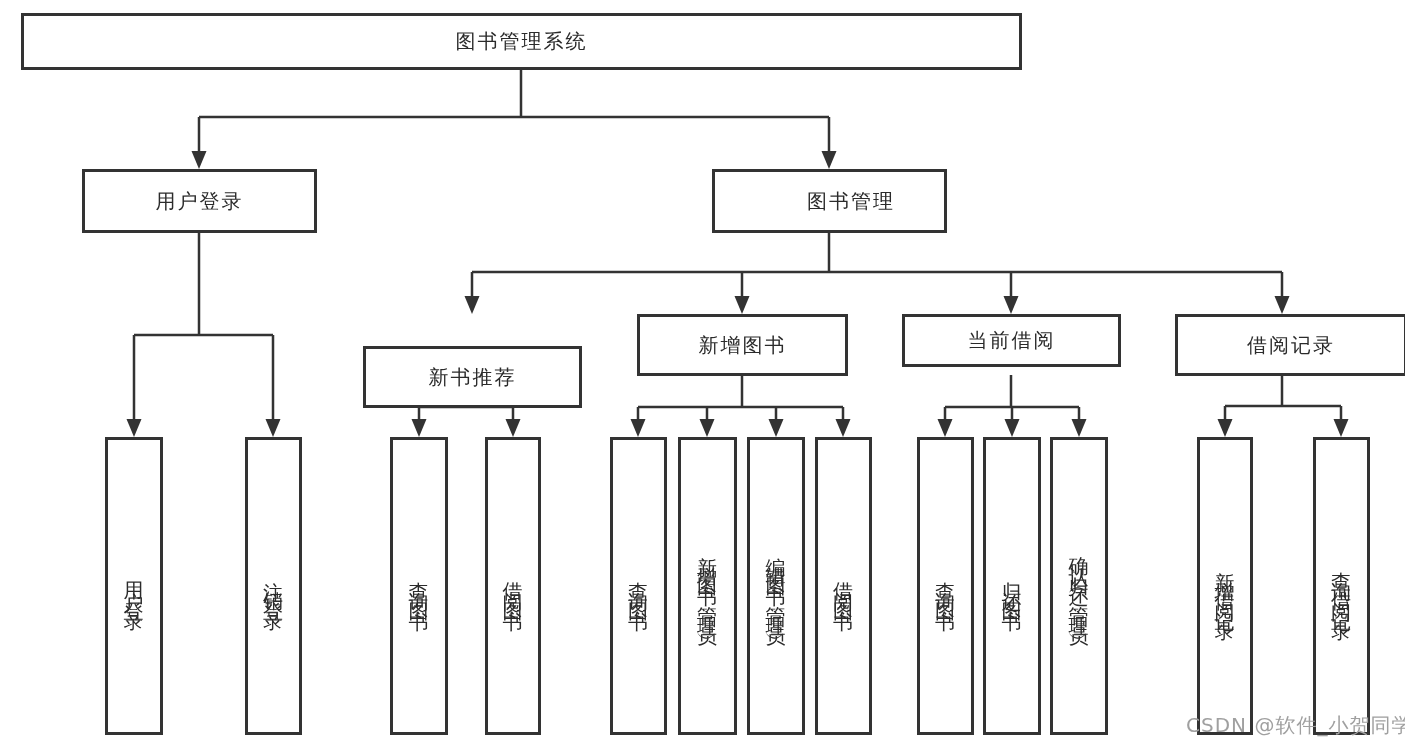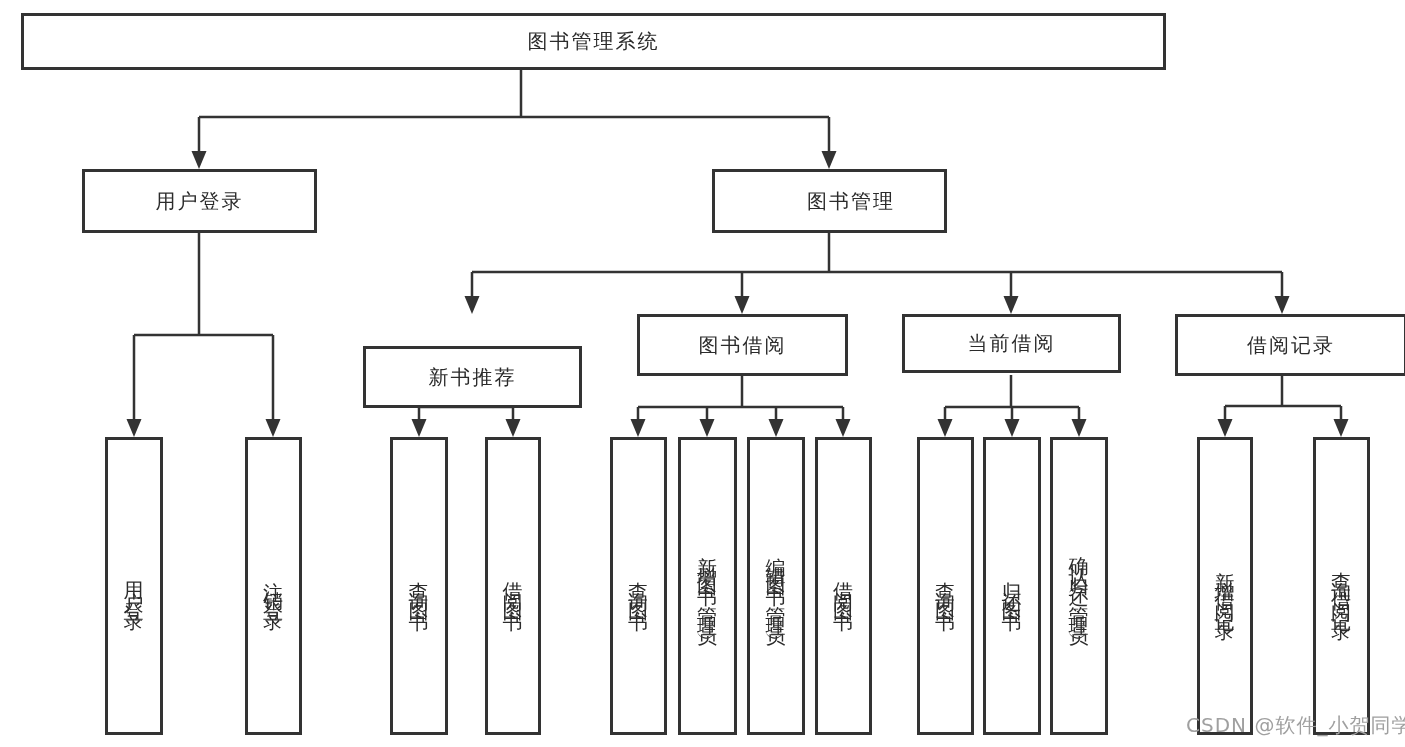--- a/index.html
+++ b/index.html
@@ -101,28 +101,28 @@
       <polygon fill="#333333" stroke="none" points="1079,437 1071.5,419 1086.5,419"></polygon>
     </g>
 
     <g>
       <path d="M1282,375 V406 M1225,406 H1341 M1225,406 V422 M1341,406 V422"></path>
       <polygon fill="#333333" stroke="none" points="1225,437 1217.5,419 1232.5,419"></polygon>
       <polygon fill="#333333" stroke="none" points="1341,437 1333.5,419 1348.5,419"></polygon>
     </g>
   </svg>
 
-  <div class="node" style="left:21px; top:13px; width:1145px; height:57px;">图书管理系统</div>
+  <div class="node" style="left:21px; top:13px; width:1001px; height:57px;">图书管理系统</div>
 
   <div class="node" style="left:82px; top:169px; width:235px; height:64px;">用户登录</div>
   <div class="node" style="left:712px; top:169px; width:235px; height:64px;padding-left:43px;">图书管理</div>
 
   <div class="node" style="left:363px; top:314px; width:219px; height:62px;margin-top:32px;">新书推荐</div>
-  <div class="node" style="left:637px; top:314px; width:211px; height:62px;">图书借阅</div>
-  <div class="node" style="left:902px; top:314px; width:219px; height:59px;">当前借阅</div>
+  <div class="node" style="left:637px; top:314px; width:211px; height:62px;">新增图书</div>
+  <div class="node" style="left:902px; top:314px; width:219px; height:53px;">当前借阅</div>
   <div class="node" style="left:1175px; top:314px; width:232px; height:62px;">借阅记录</div>
 
   <div class="node v-node" style="left:105px; top:437px; width:58px; height:298px;">
     <span>用户登录</span>
   </div>
   <div class="node v-node" style="left:245px; top:437px; width:57px; height:298px;">
     <span>注销登录</span>
   </div>
 
   <div class="node v-node" style="left:390px; top:437px; width:58px; height:298px;">

